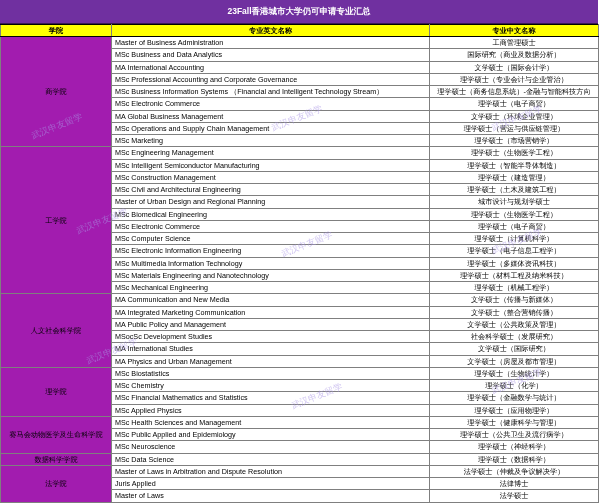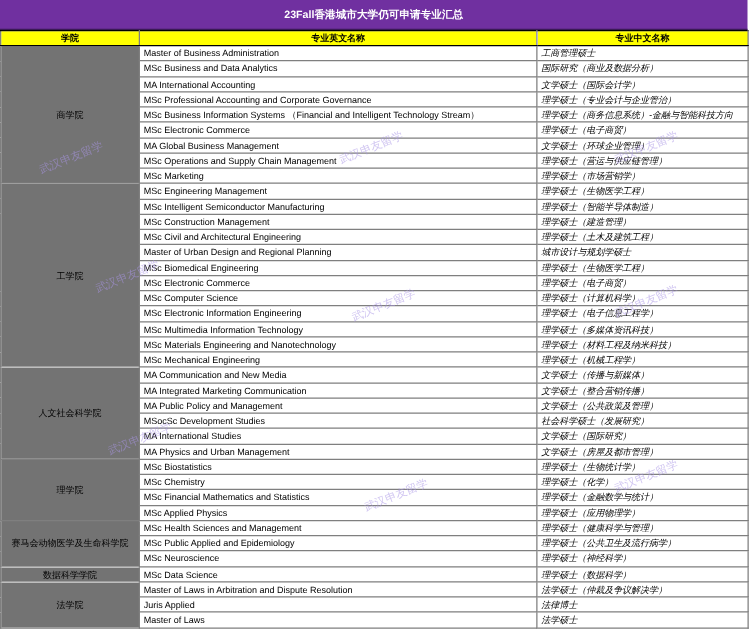--- a/index.html
+++ b/index.html
@@ -7,23 +7,23 @@
          font-family: "Liberation Sans", "DejaVu Sans", sans-serif; }
   .sheet { position: absolute; left: 0; top: 0; width: 598px; }
   .title-bar { height: 24px; background: #7030a0; color: #ffffff; font-weight: bold;
                font-size: 8.5px; display: flex; align-items: center; justify-content: center;
                border-bottom: 1px solid #3a1a55; box-sizing: border-box; }
   table { border-collapse: collapse; width: 598px; table-layout: fixed; }
   th, td { border: 1px solid #7f7f7f; padding: 0 3px; font-size: 7.2px; line-height: 11px;
            height: 11.25px; white-space: nowrap; overflow: hidden; color: #000; }
   th { background: #ffff00; font-weight: bold; height: 11px;
        border-top: 1px solid #000; border-bottom: 1px solid #000; }
-  td.school { text-align: center; vertical-align: middle; background: #737373; }
+  td.school { text-align: center; vertical-align: middle; background: #a21caf; }
   td.en { text-align: left; padding-left: 3px; }
-  td.cn { text-align: left; padding-left: 3px; font-style: italic; }
+  td.cn { text-align: center; padding-left: 3px; }
   tr.group-start td { border-top: 1px solid #000000; }
   .watermark { position: absolute; color: rgba(170, 150, 230, 0.55); font-size: 9px;
                transform: rotate(-22deg); pointer-events: none; white-space: nowrap;
                font-family: "DejaVu Sans", sans-serif; }
 </style>
 </head>
 <body>
 
 <div class="sheet">
   <div class="title-bar">23Fall香港城市大学仍可申请专业汇总</div>

